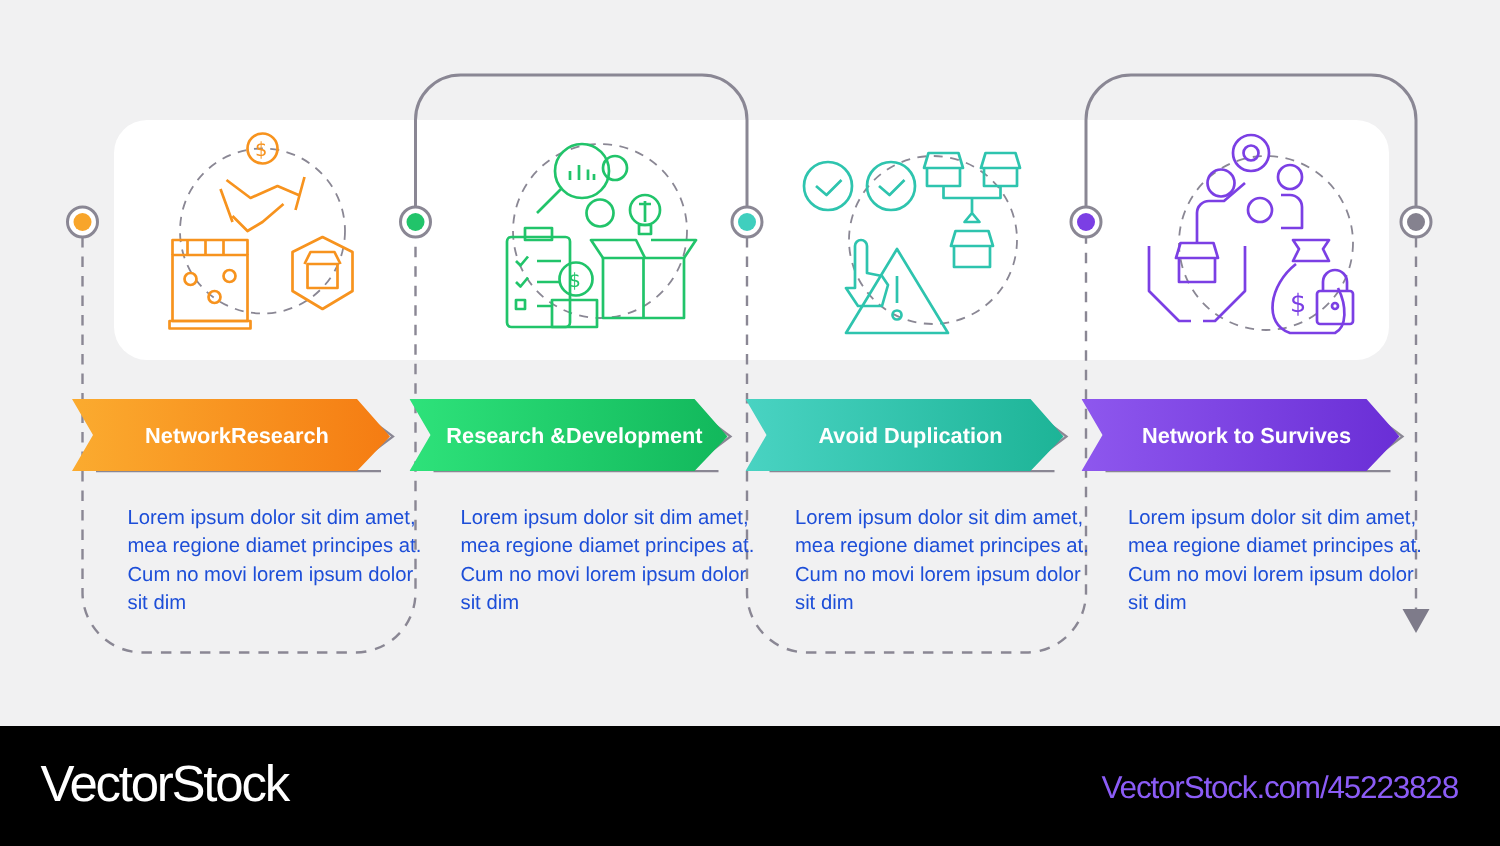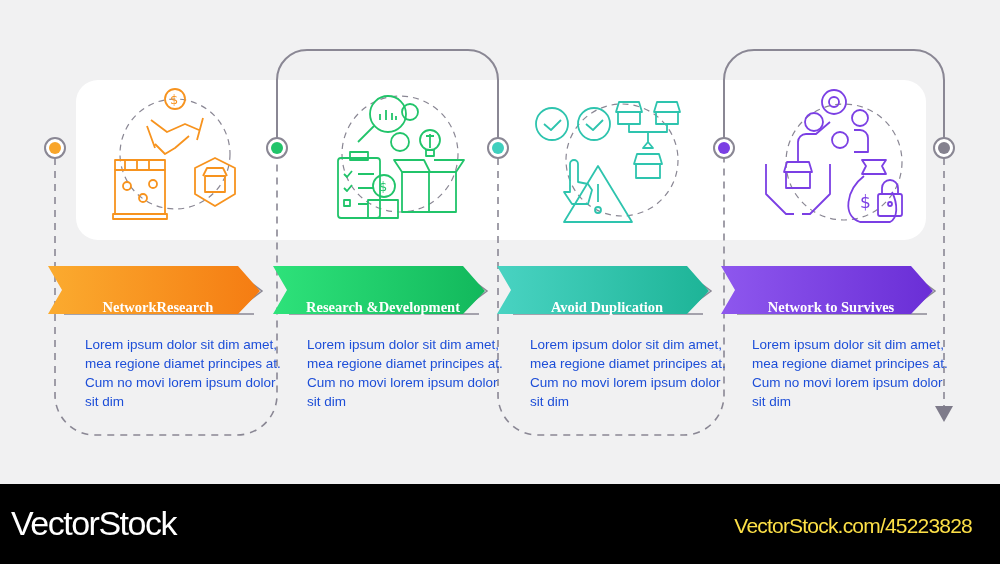--- a/index.html
+++ b/index.html
@@ -3,25 +3,25 @@
 <meta charset="utf-8">
 <style>
   html,body{margin:0;padding:0;}
   body{width:1000px;height:564px;background:#f1f1f2;position:relative;overflow:hidden;font-family:"Liberation Sans",sans-serif;}
   .stage{position:absolute;left:0;top:0;width:1000px;height:484px;background:#f1f1f2;}
   .panel{position:absolute;left:76px;top:80px;width:850px;height:160px;background:#fff;border-radius:22px;}
   .svgfull{position:absolute;left:0;top:0;}
   .icon{position:absolute;top:82px;width:180px;height:150px;}
   .arrow{position:absolute;top:266px;height:50px;width:220px;}
   .arrow svg{position:absolute;left:0;top:0;}
-  .arrow .lbl{position:absolute;left:20px;top:16px;width:180px;height:50px;display:flex;align-items:center;justify-content:center;text-align:center;color:#fff;font-weight:bold;font-size:14.5px;line-height:19px;font-family:Liberation Serif, serif;}
+  .arrow .lbl{position:absolute;left:20px;top:0;width:180px;height:50px;display:flex;align-items:center;justify-content:center;text-align:center;color:#fff;font-weight:bold;font-size:14.5px;line-height:19px;}
   .desc{position:absolute;top:335px;width:200px;color:#1d4ed8;font-size:13.5px;line-height:19px;}
   .footer{position:absolute;left:0;top:484px;width:1000px;height:80px;background:#000;}
-  .brand{position:absolute;left:11px;top:20px;color:#fff;font-size:34px;letter-spacing:-1.5px;font-family:"Liberation Sans",sans-serif;}
-  .url{position:absolute;right:28px;top:30px;color:#fde047;font-size:21px;letter-spacing:-0.8px;}
+  .brand{position:absolute;left:27px;top:20px;color:#fff;font-size:34px;letter-spacing:-1.5px;font-family:"Liberation Sans",sans-serif;}
+  .url{position:absolute;right:28px;top:30px;color:#8b5cf6;font-size:21px;letter-spacing:-0.8px;}
 </style>
 </head>
 <body>
 
 <div class="stage">
   <div class="panel"></div>
 
   <svg class="svgfull" width="1000" height="484">
     <defs>
       <linearGradient id="g1" x1="0" x2="1">

